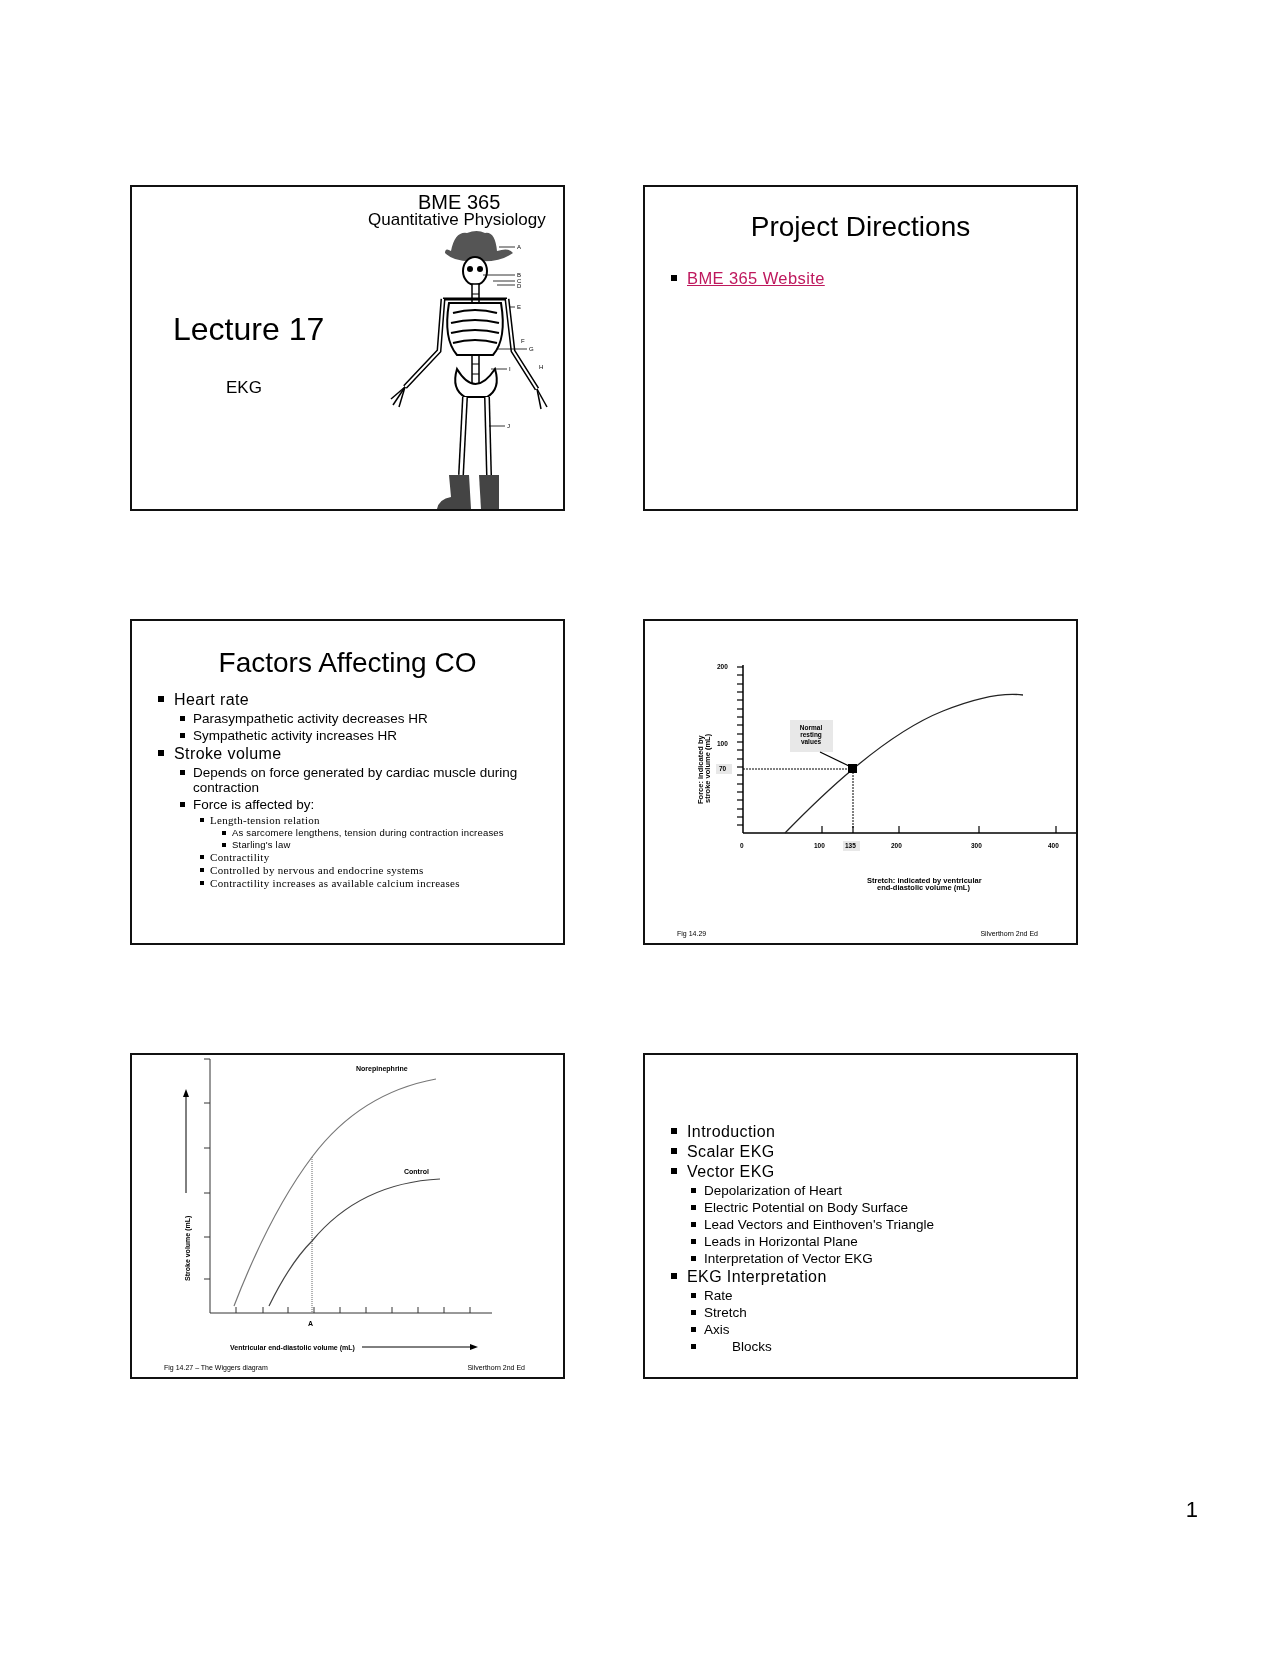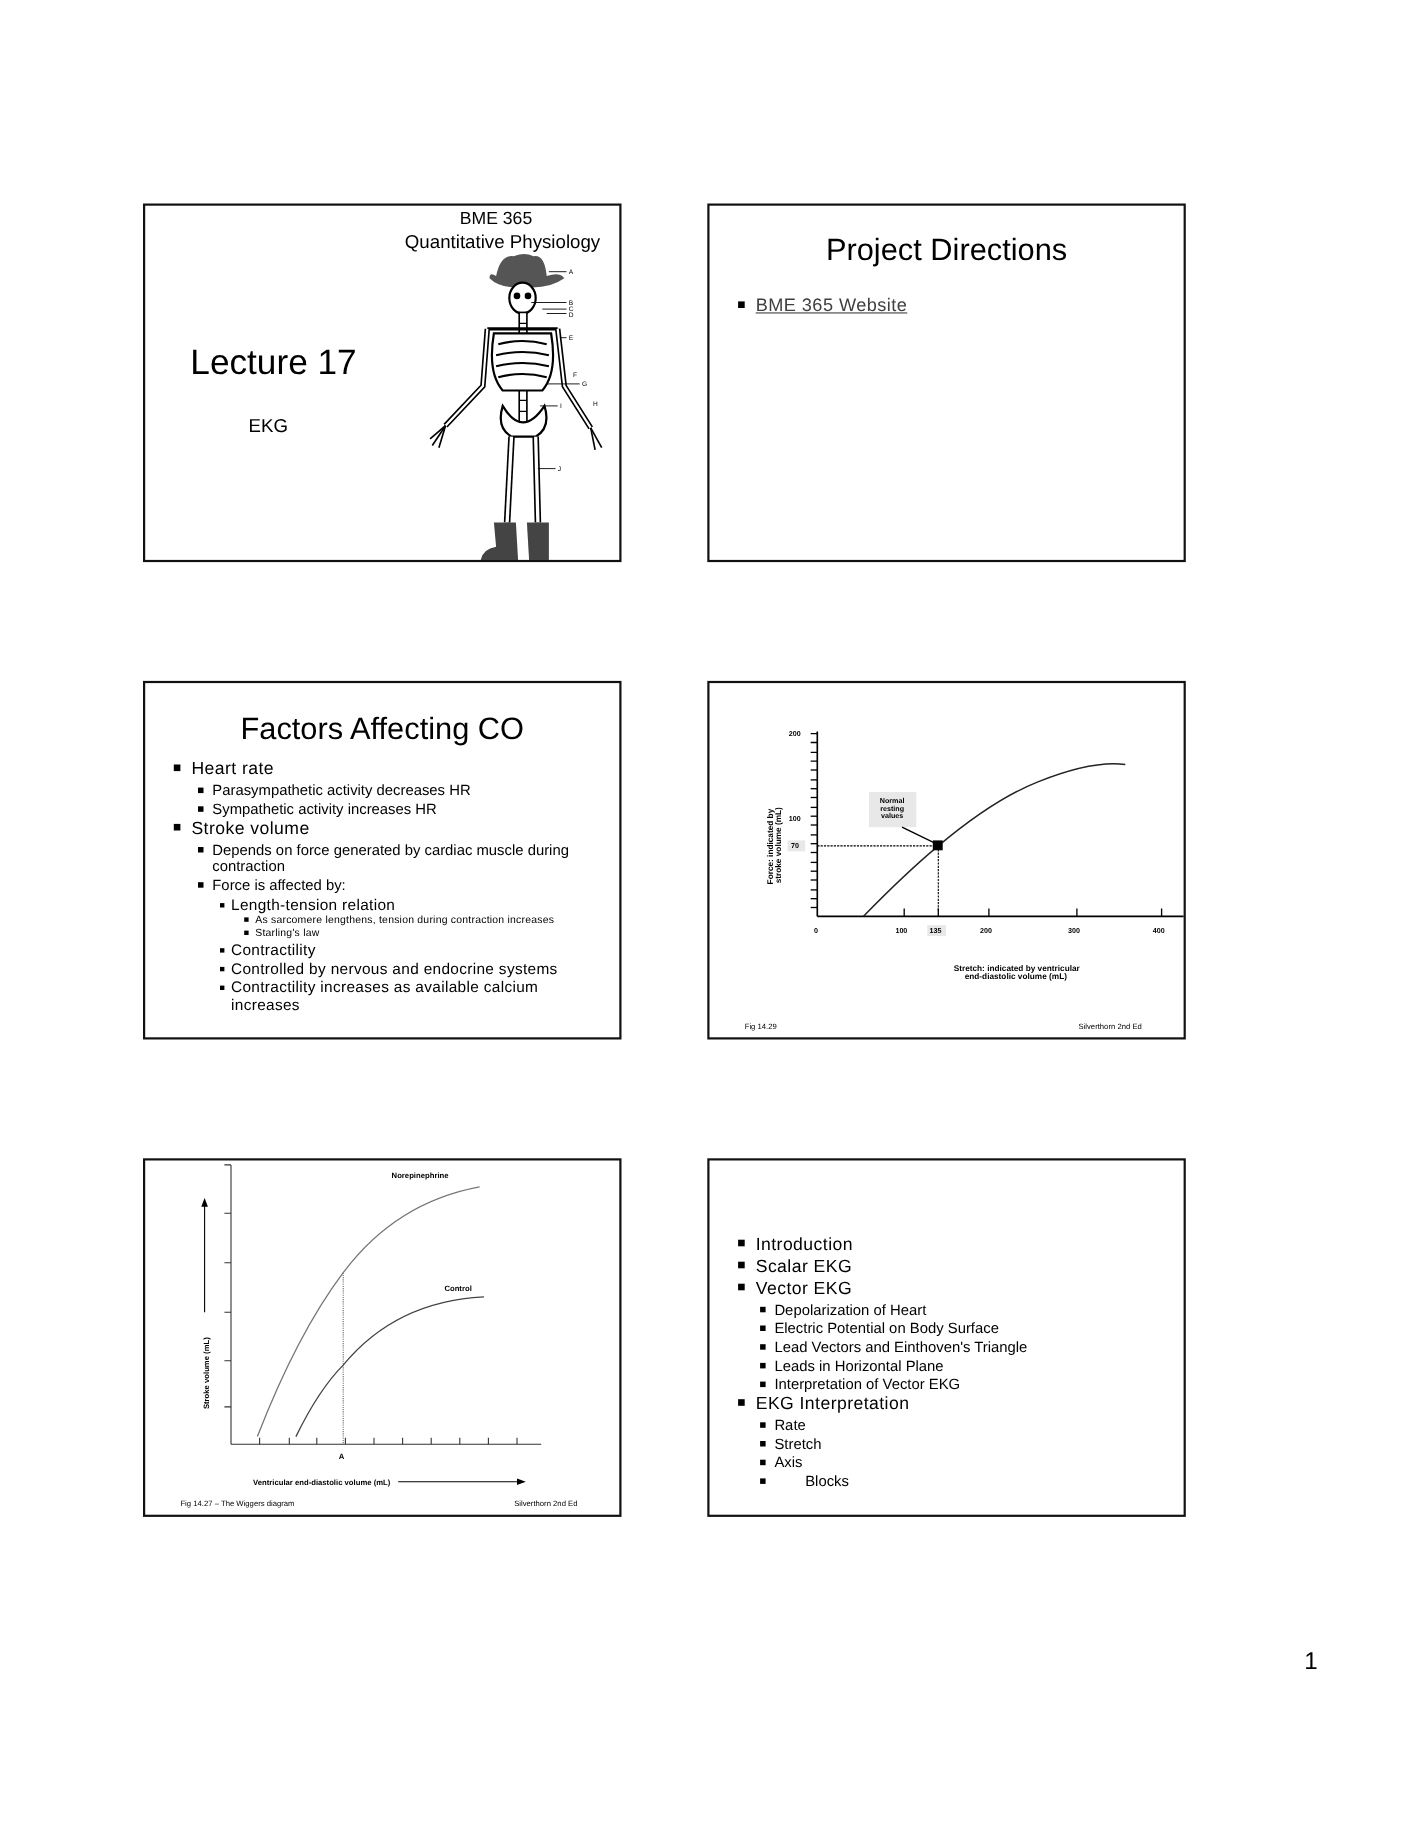--- a/index.html
+++ b/index.html
@@ -5,33 +5,33 @@
   html, body { margin: 0; padding: 0; background: #ffffff; }
   body { width: 1280px; height: 1656px; position: relative; font-family: "Liberation Sans", sans-serif; color: #000; overflow: hidden; }
   .slide { position: absolute; width: 435px; height: 326px; border: 2px solid #111; background: #fff; box-sizing: border-box; overflow: hidden; }
   .slide-title { position: absolute; left: 0; right: 0; text-align: center; font-size: 28px; }
   .bul { display: flex; align-items: baseline; }
   .sq { display: inline-block; background: #000; flex: 0 0 auto; }
   .l1 { font-size: 16px; margin: 2px 0; letter-spacing: 0.4px; }
   .l1 .sq { width: 6px; height: 6px; margin-right: 10px; position: relative; top: -3px; }
   .l2 { font-size: 13.5px; margin: 2px 0 2px 22px; }
   .l2 .sq { width: 5px; height: 5px; margin-right: 8px; position: relative; top: -2px; }
-  .l3 { font-size: 14px; margin: 1px 0 1px 42px; letter-spacing: 0.3px; }
+  .l3 { font-size: 11px; margin: 1px 0 1px 42px; letter-spacing: 0.3px; font-family: Liberation Serif, serif; }
   .l3 .sq { width: 4px; height: 4px; margin-right: 6px; position: relative; top: -2px; }
   .l4 { font-size: 9.5px; margin: 1px 0 1px 64px; letter-spacing: 0.2px; }
   .l4 .sq { width: 4px; height: 4px; margin-right: 6px; position: relative; top: -1px; }
   .caption { position: absolute; font-size: 7px; bottom: 6px; }
   .page-number { position: absolute; right: 82px; top: 1497px; font-size: 22px; }
   svg text { font-family: "Liberation Sans", sans-serif; }
 </style>
 </head>
 <body>
 
 <div class="slide" style="left:130px; top:185px;">
-  <div style="position:absolute; left:286px; top:4px; font-size:16px;">BME 365</div>
+  <div style="position:absolute; left:286px; top:4px; font-size:20px;">BME 365</div>
   <div style="position:absolute; left:236px; top:23px; font-size:17px;">Quantitative Physiology</div>
   <div style="position:absolute; left:41px; top:124px; font-size:32px;">Lecture 17</div>
   <div style="position:absolute; left:94px; top:191px; font-size:17px;">EKG</div>
   <svg width="200" height="280" viewBox="0 0 200 280" style="position:absolute; left:245px; top:42px;">
 
     <path d="M74 22 Q78 2 90 4 Q100 0 108 4 Q118 2 120 22 Q132 18 136 24 Q122 34 100 32 Q78 34 68 24 Q68 18 74 22 Z" fill="#555"></path>
 
     <ellipse cx="98" cy="42" rx="12" ry="14" fill="#fff" stroke="#000" stroke-width="2"></ellipse>
     <circle cx="93" cy="40" r="3" fill="#000"></circle>
       <circle cx="103" cy="40" r="3" fill="#000"></circle>
@@ -102,21 +102,21 @@
         <text x="132" y="142">I</text>
         <text x="130" y="199">J</text>
       </g>
   </svg>
 </div>
 
 <div class="slide" style="left:643px; top:185px;">
   <div class="slide-title" style="top:24px;">Project Directions</div>
   <div class="bul l1" style="position:absolute; left:26px; top:80px; font-size:16.5px;">
     <span class="sq"></span>
-    <a style="color:#404040; text-decoration:underline;text-align:right;">BME 365 Website</a>
+    <a style="color:#be185d; text-decoration:underline;text-align:right;">BME 365 Website</a>
   </div>
 </div>
 
 <div class="slide" style="left:130px; top:619px;">
   <div class="slide-title" style="top:26px;">Factors Affecting CO</div>
   <div style="position:absolute; left:26px; top:68px; right:10px;">
     <div class="bul l1">
         <span class="sq"></span>
         <span>Heart rate</span>
       </div>

